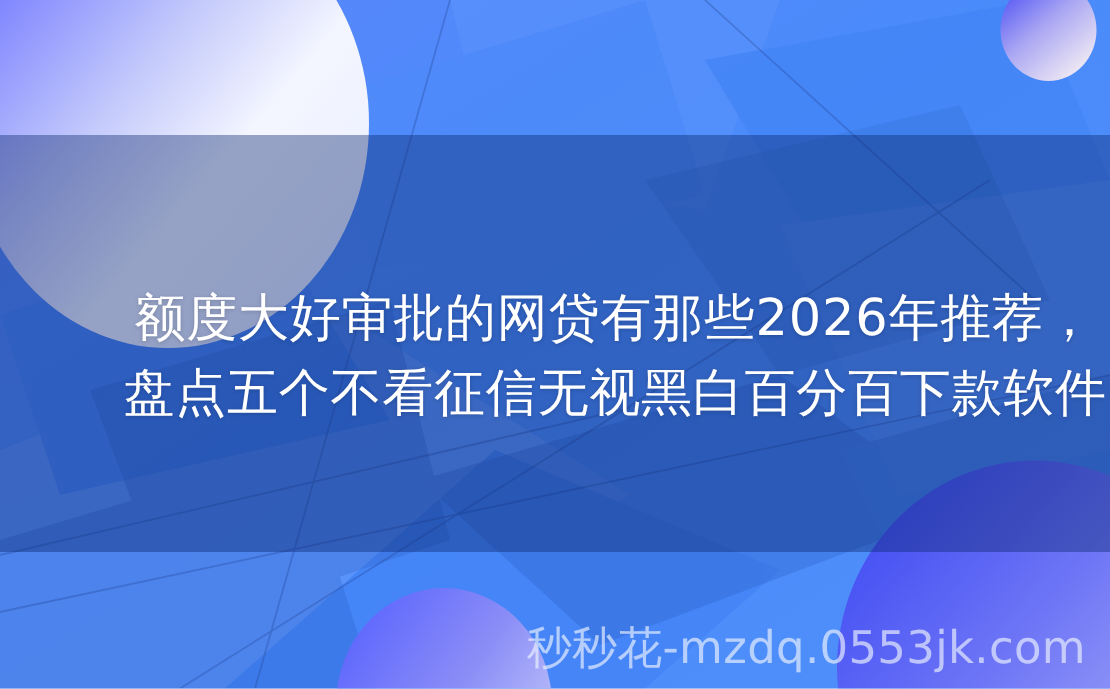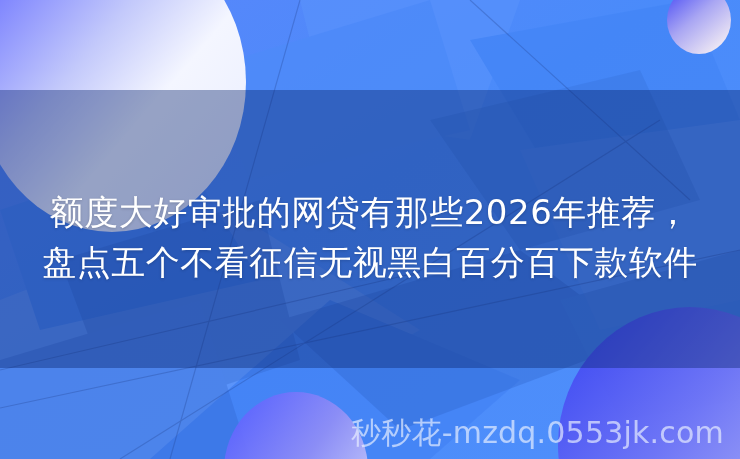--- a/index.html
+++ b/index.html
@@ -35,21 +35,21 @@
   }
 
   
   .title-wrap {
     position: absolute;
     left: 0;
     top: 0;
     width: 740px;
     height: 459px;
     display: flex;
-    align-items: center;
+    align-items: flex-end;
     justify-content: center;
     flex-direction: column;
     padding-top: 14px;
     box-sizing: border-box;
   }
   .title {
     width: 660px;
     text-align: center;
     color: #ffffff;
     font-size: 34px;

